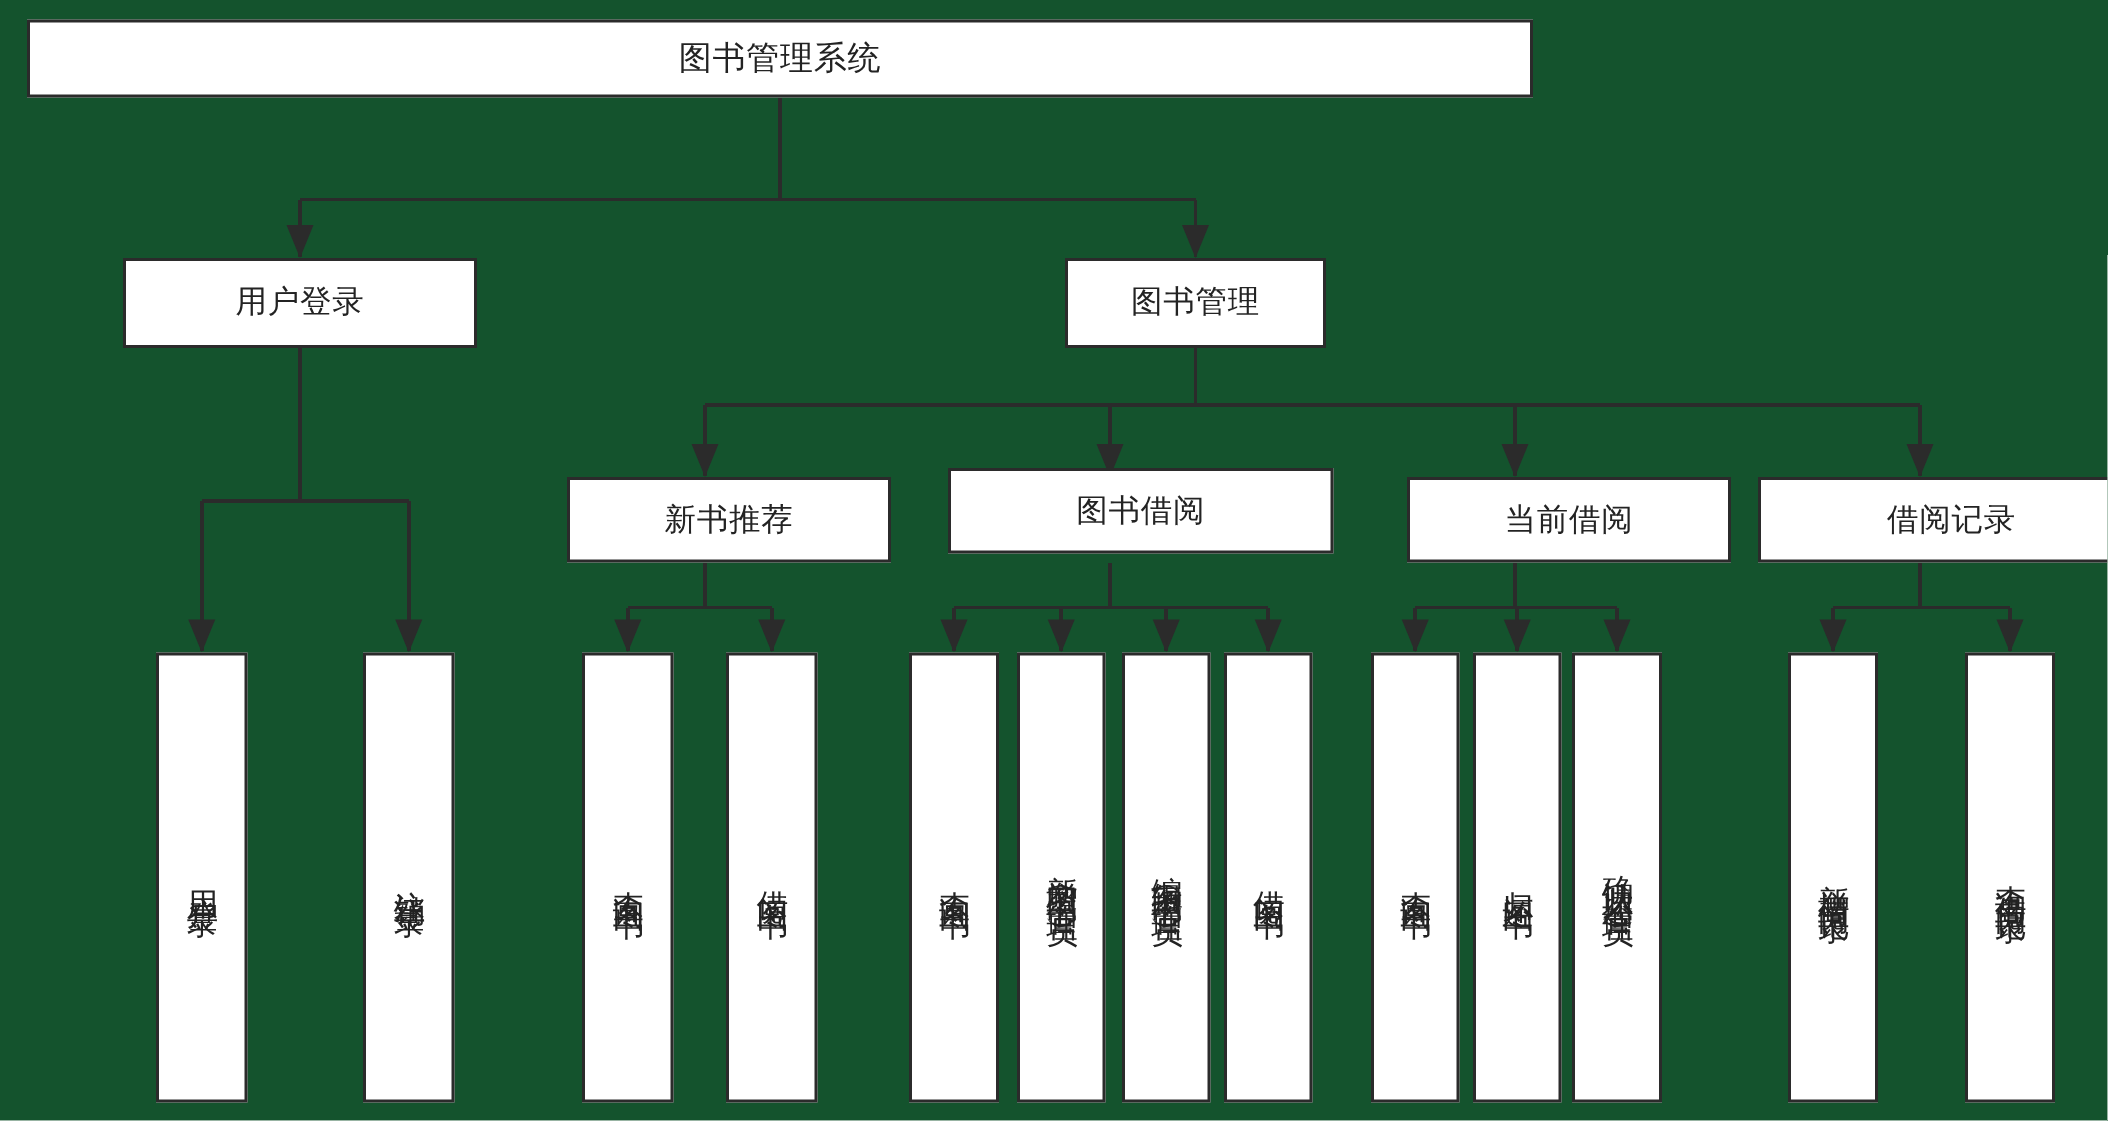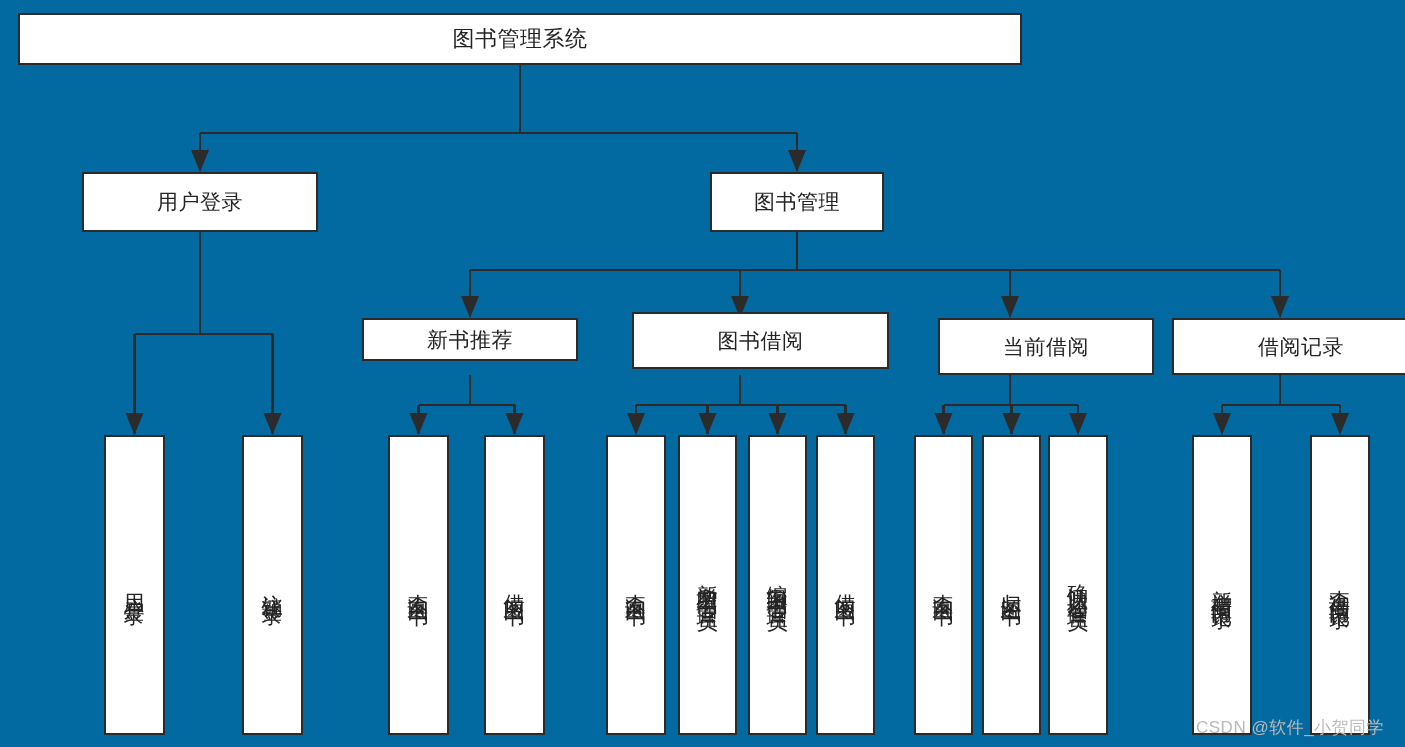--- a/index.html
+++ b/index.html
@@ -7,21 +7,21 @@
     padding: 0;
     background: #ffffff;
   }
   body {
     font-family: "Liberation Sans", "DejaVu Sans", sans-serif;
   }
   #canvas {
     position: relative;
     width: 1405px;
     height: 747px;
-    background: #0369a1;
+    background: #14532d;
     overflow: hidden;
   }
   #wires {
     position: absolute;
     left: 0;
     top: 0;
     width: 1405px;
     height: 747px;
   }
   .node {
@@ -129,21 +129,21 @@
   <div id="nodes">
       <div class="node horiz root" style="left: 18px; top: 13px; width: 1004px; height: 52px;">
         <span class="label">图书管理系统</span>
       </div>
       <div class="node horiz" style="left: 82px; top: 172px; width: 236px; height: 60px;">
         <span class="label">用户登录</span>
       </div>
       <div class="node horiz" style="left: 710px; top: 172px; width: 174px; height: 60px;">
         <span class="label">图书管理</span>
       </div>
-      <div class="node horiz" style="left: 362px; top: 318px; width: 216px; height: 43px;">
+      <div class="node horiz" style="left: 378px; top: 318px; width: 216px; height: 57px; font-family: Liberation Serif, serif;">
         <span class="label">新书推荐</span>
       </div>
       <div class="node horiz" style="left: 632px; top: 312px; width: 257px; height: 57px; justify-content: center;">
         <span class="label">图书借阅</span>
       </div>
       <div class="node horiz" style="left: 902px; top: 318px; width: 216px; height: 57px; margin-left: 36px;">
         <span class="label">当前借阅</span>
       </div>
       <div class="node horiz" style="left: 1172px; top: 318px; width: 258px; height: 57px;">
         <span class="label">借阅记录</span>
@@ -181,14 +181,13 @@
       <div class="node vert" style="left: 1048px; top: 435px; width: 60px; height: 300px;">
         <span class="label">确认归还（管理员）</span>
       </div>
       <div class="node vert" style="left: 1192px; top: 435px; width: 60px; height: 300px;">
         <span class="label">新增借阅记录</span>
       </div>
       <div class="node vert" style="left: 1310px; top: 435px; width: 60px; height: 300px;">
         <span class="label">查询借阅记录</span>
       </div>
     </div>
-  <div class="watermark" style="left: 1196px; top: 716px; color: rgb(185, 185, 185);">CSDN @软件_小贺同学</div>
 </div>
 
 </body></html>

